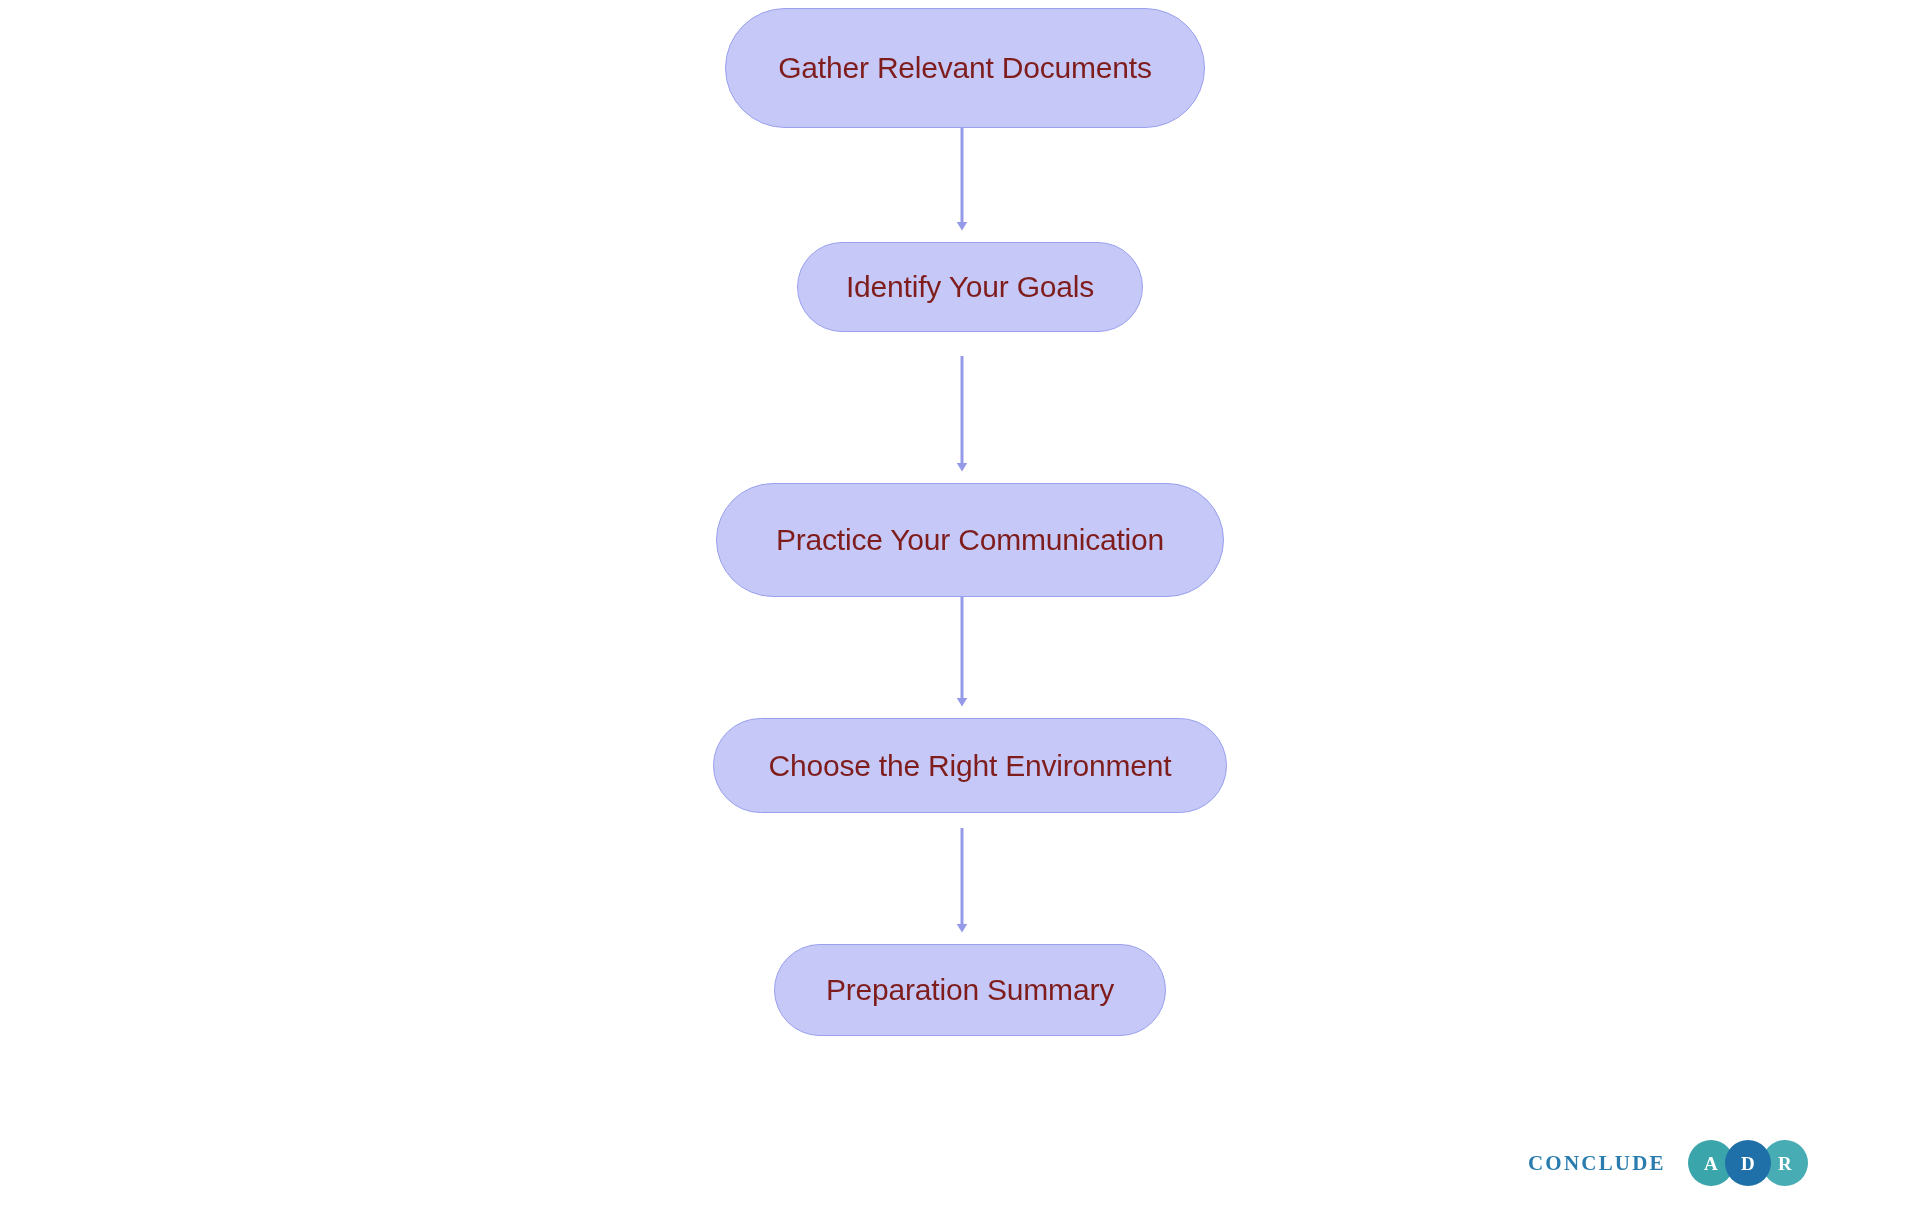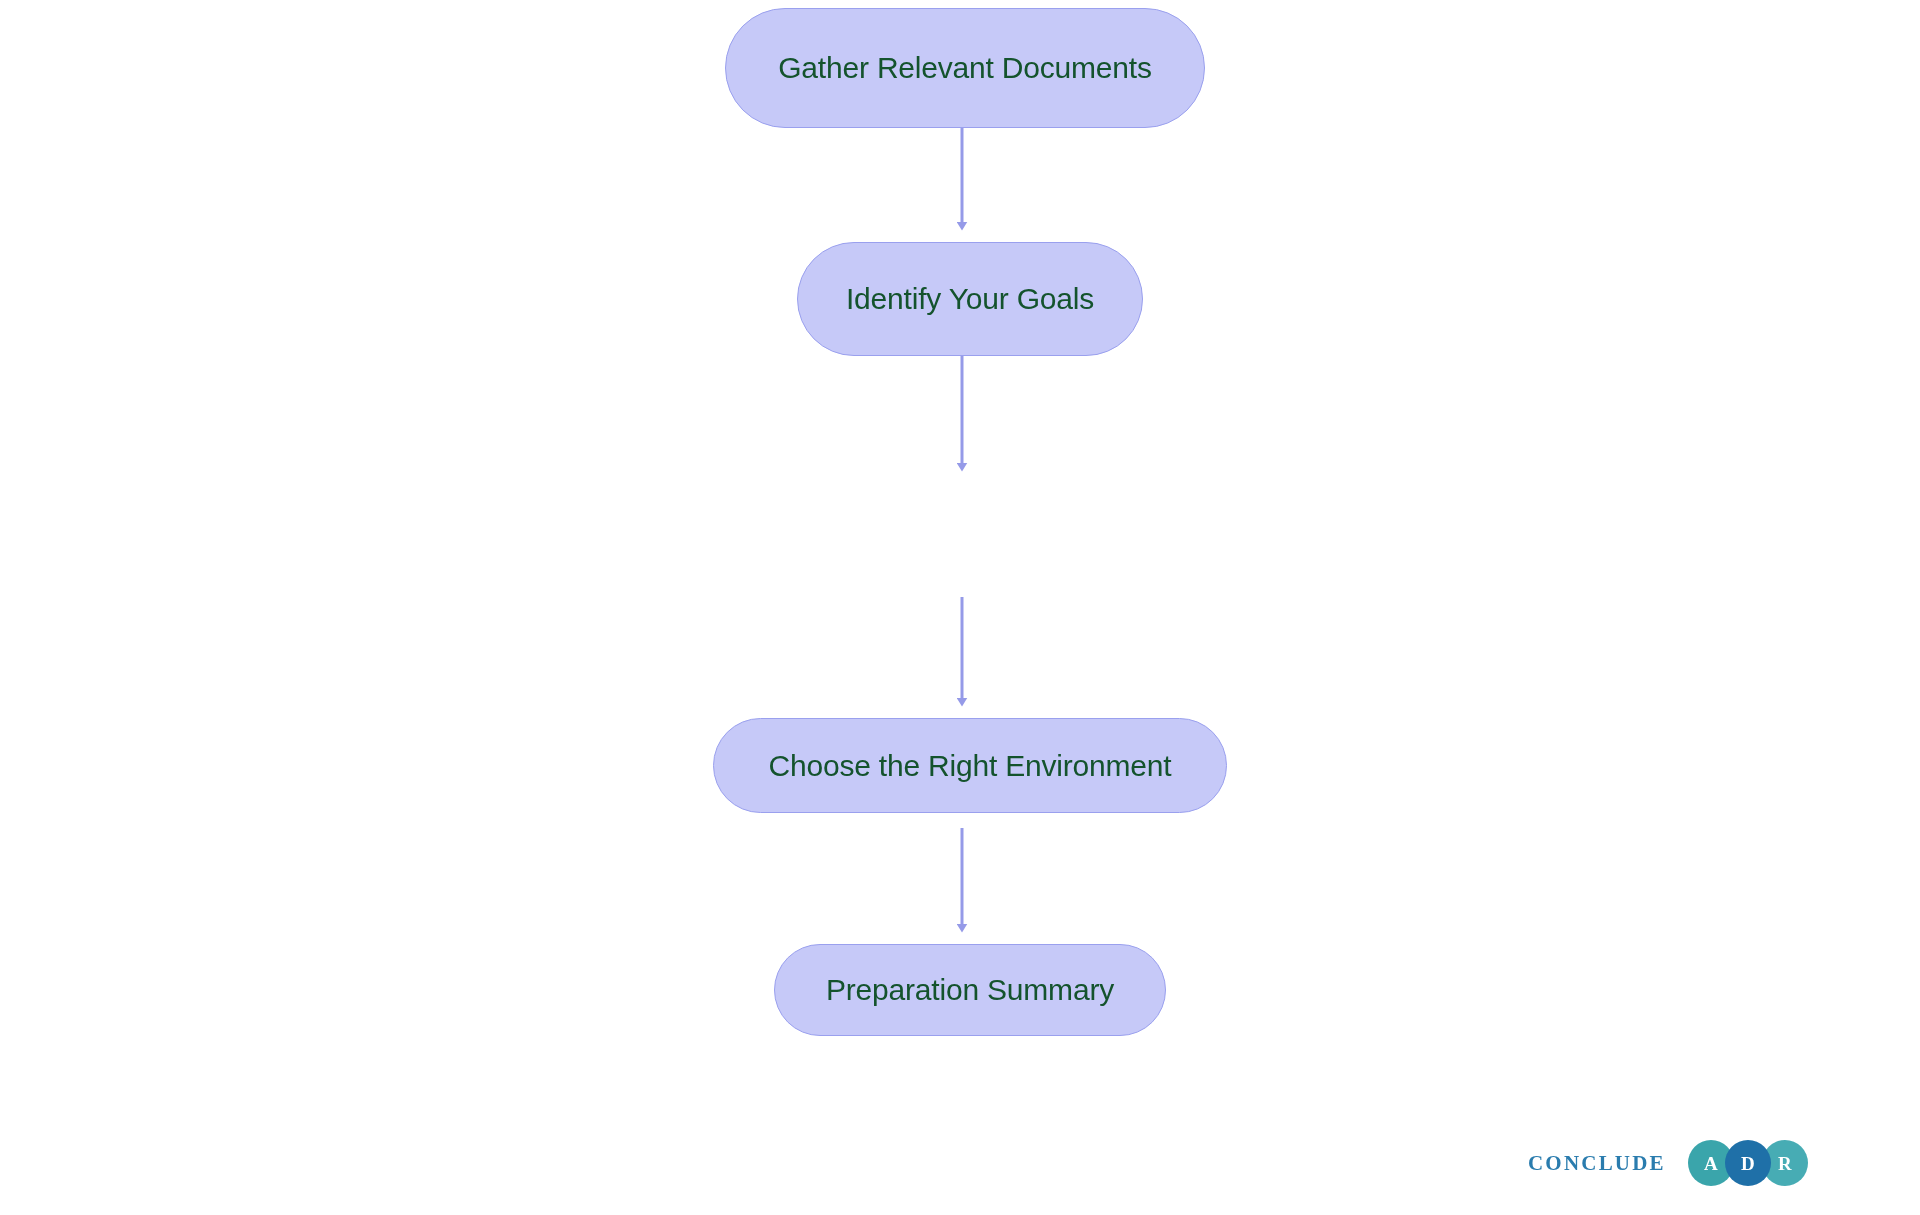--- a/index.html
+++ b/index.html
@@ -26,37 +26,37 @@
   
   .node {
     position: absolute;
     box-sizing: border-box;
     display: flex;
     align-items: center;
     justify-content: center;
     background: #c6c9f8;
     border: 1.6px solid #9aa0ee;
     border-radius: 60px;
-    color: #14532d;
+    color: #7f1d1d;
     font-family: "Liberation Sans", sans-serif;
     font-size: 30px;
     font-weight: 400;
     letter-spacing: -0.2px;
     white-space: nowrap;
     line-height: 1;
     user-select: none;
   }
 
   .node-label {
     display: block;
     padding: 0 10px;
   }
 
   #node-1 { left: 725px;  top: 8px;    width: 480px; height: 120px; }
-  #node-2 { left: 797px;  top: 242px;  width: 346px; height: 114px; }
+  #node-2 { left: 797px;  top: 242px;  width: 346px; height: 90px; }
   #node-3 { left: 716px;  top: 483px;  width: 508px; height: 114px; }
   #node-4 { left: 713px;  top: 718px;  width: 514px; height: 95px; }
   #node-5 { left: 774px;  top: 944px;  width: 392px; height: 92px; }
 
   
   .connector {
     position: absolute;
     left: 0;
     top: 0;
     width: 1920px;
@@ -131,20 +131,23 @@
   </svg>
 
   <div class="node" id="node-1">
     <span class="node-label">Gather Relevant Documents</span>
   </div>
 
   <div class="node" id="node-2">
     <span class="node-label">Identify Your Goals</span>
   </div>
 
+  <div class="node" id="node-3">
+    <span class="node-label">Practice Your Communication</span>
+  </div>
 
   <div class="node" id="node-4">
     <span class="node-label">Choose the Right Environment</span>
   </div>
 
   <div class="node" id="node-5">
     <span class="node-label">Preparation Summary</span>
   </div>
 
   <div id="brand-logo">

